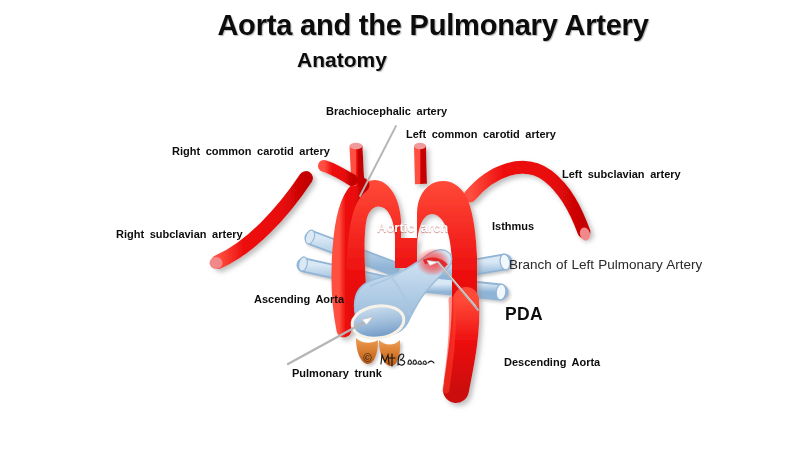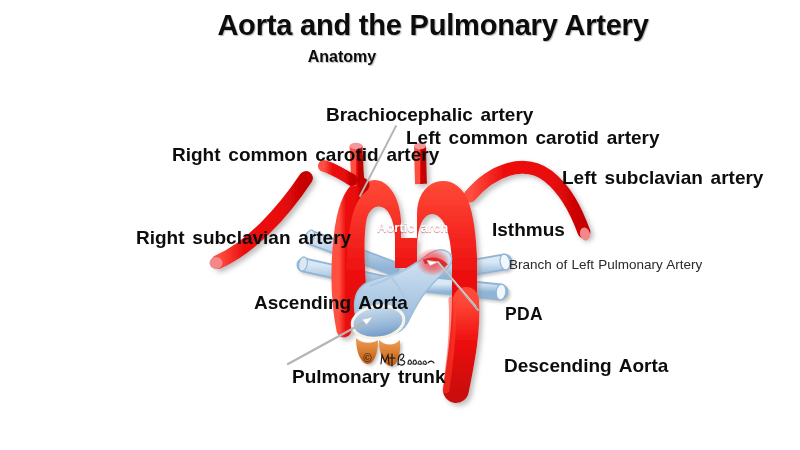--- a/index.html
+++ b/index.html
@@ -34,38 +34,38 @@
     letter-spacing: -0.2px;
     color: #0c0c0c;
     text-shadow: 1px 1px 1px rgba(120,120,120,0.55);
     padding-left: 33px;
   }
   .title-sub {
     position: absolute;
     left: 0; top: 48px;
     width: 684px;
     text-align: center;
-    font-size: 16px;
+    font-size: 21px;
     font-weight: bold;
     color: #0c0c0c;
     text-shadow: 1px 1px 1px rgba(120,120,120,0.5);
   }
 
   
   #artwork {
     position: absolute;
     left: 0; top: 0;
     width: 800px;
     height: 450px;
   }
 
   
   .label {
     position: absolute;
-    font-size: 19px;
+    font-size: 11px;
     font-weight: bold;
     color: #0d0d0d;
     white-space: nowrap;
     word-spacing: 2.5px;
     line-height: 1.1;
   }
   .label.light {
     font-weight: normal;
     color: #2a2a2a;
     word-spacing: 0.5px;
@@ -255,21 +255,21 @@
   </svg>
 
   <div class="label" style="left:326px; top:105px;">Brachiocephalic  artery</div>
 
   <div class="label" style="left:406px; top:128px;">Left common carotid  artery</div>
 
   <div class="label" style="left:172px; top:145px;">Right common carotid artery</div>
 
   <div class="label" style="left:562px; top:168px;">Left subclavian  artery</div>
 
-  <div class="label" style="left:116px; top:228px;margin-left:20px;">Right subclavian  artery</div>
+  <div class="label" style="left:116px; top:228px;">Right subclavian  artery</div>
 
   <div class="label onvessel" style="left:377px; top:221px;">Aortic arch</div>
 
   <div class="label" style="left:460px; top:220px;padding-left:32px;">Isthmus</div>
 
   <div class="label light" style="left:509px; top:258px;">Branch of Left Pulmonary Artery</div>
 
   <div class="label big" style="left:505px; top:305px;">PDA</div>
 
   <div class="label" style="left:254px; top:293px;text-align:right;">Ascending  Aorta</div>

